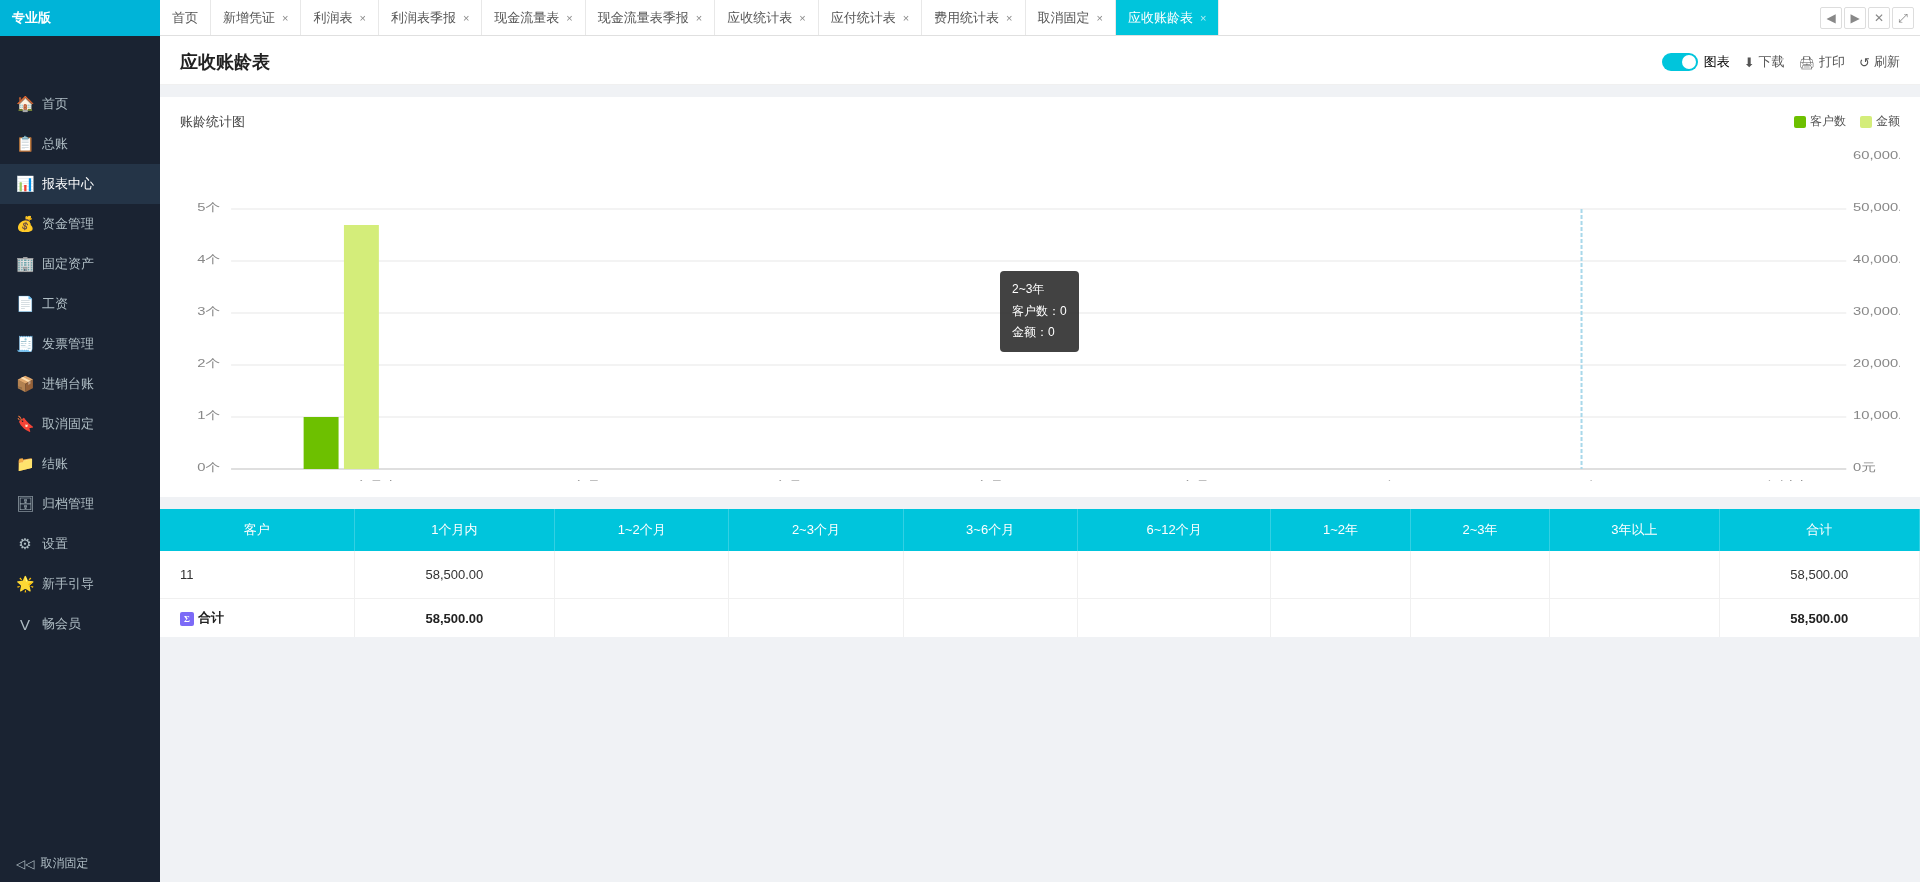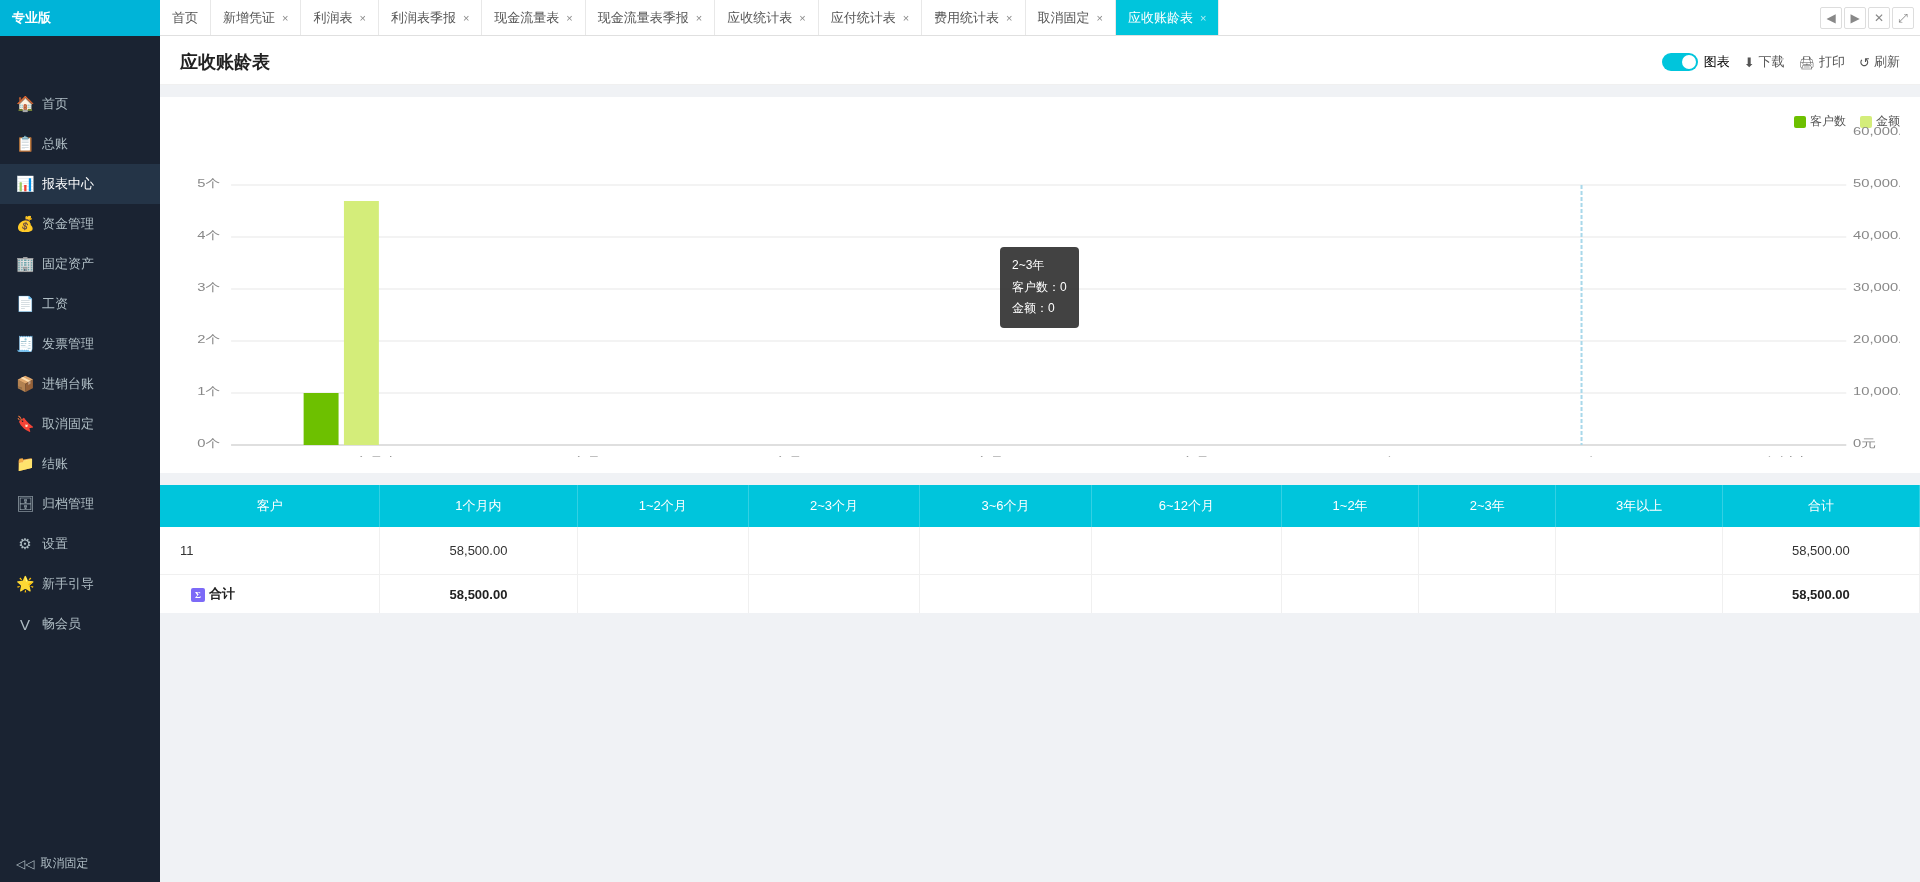--- a/index.html
+++ b/index.html
@@ -254,21 +254,21 @@
     .data-table tbody tr td:first-child { text-align: left; padding-left: 20px; }
     .data-table tfoot tr td {
       padding: 10px 8px;
       text-align: center;
       font-size: 13px;
       font-weight: 700;
       color: #222;
       border-top: 1px solid #e0e0e0;
       border-right: 1px solid #f0f0f0;
     }
-    .data-table tfoot tr td:first-child { text-align: left; padding-left: 31px; font-family: Liberation Serif, serif; }
+    .data-table tfoot tr td:first-child { text-align: left; padding-left: 20px; font-family: Liberation Serif, serif; }
     .total-icon {
       display: inline-block;
       width: 14px;
       height: 14px;
       background: #7c6af7;
       border-radius: 2px;
       margin-right: 4px;
       vertical-align: middle;
       font-size: 9px;
       line-height: 14px;
@@ -421,20 +421,21 @@
           <span>打印</span>
         </div>
         <div class="action-btn">
           <span>↺</span>
           <span>刷新</span>
         </div>
       </div>
     </div>
 
     <div class="chart-area">
+      <div class="chart-title">账龄统计图</div>
       <div class="chart-legend">
         <div class="legend-item">
           <div class="legend-dot" style="background:#6dc000;"></div>
           <span>客户数</span>
         </div>
         <div class="legend-item">
           <div class="legend-dot" style="background:#d4ed7a;"></div>
           <span>金额</span>
         </div>
       </div>

